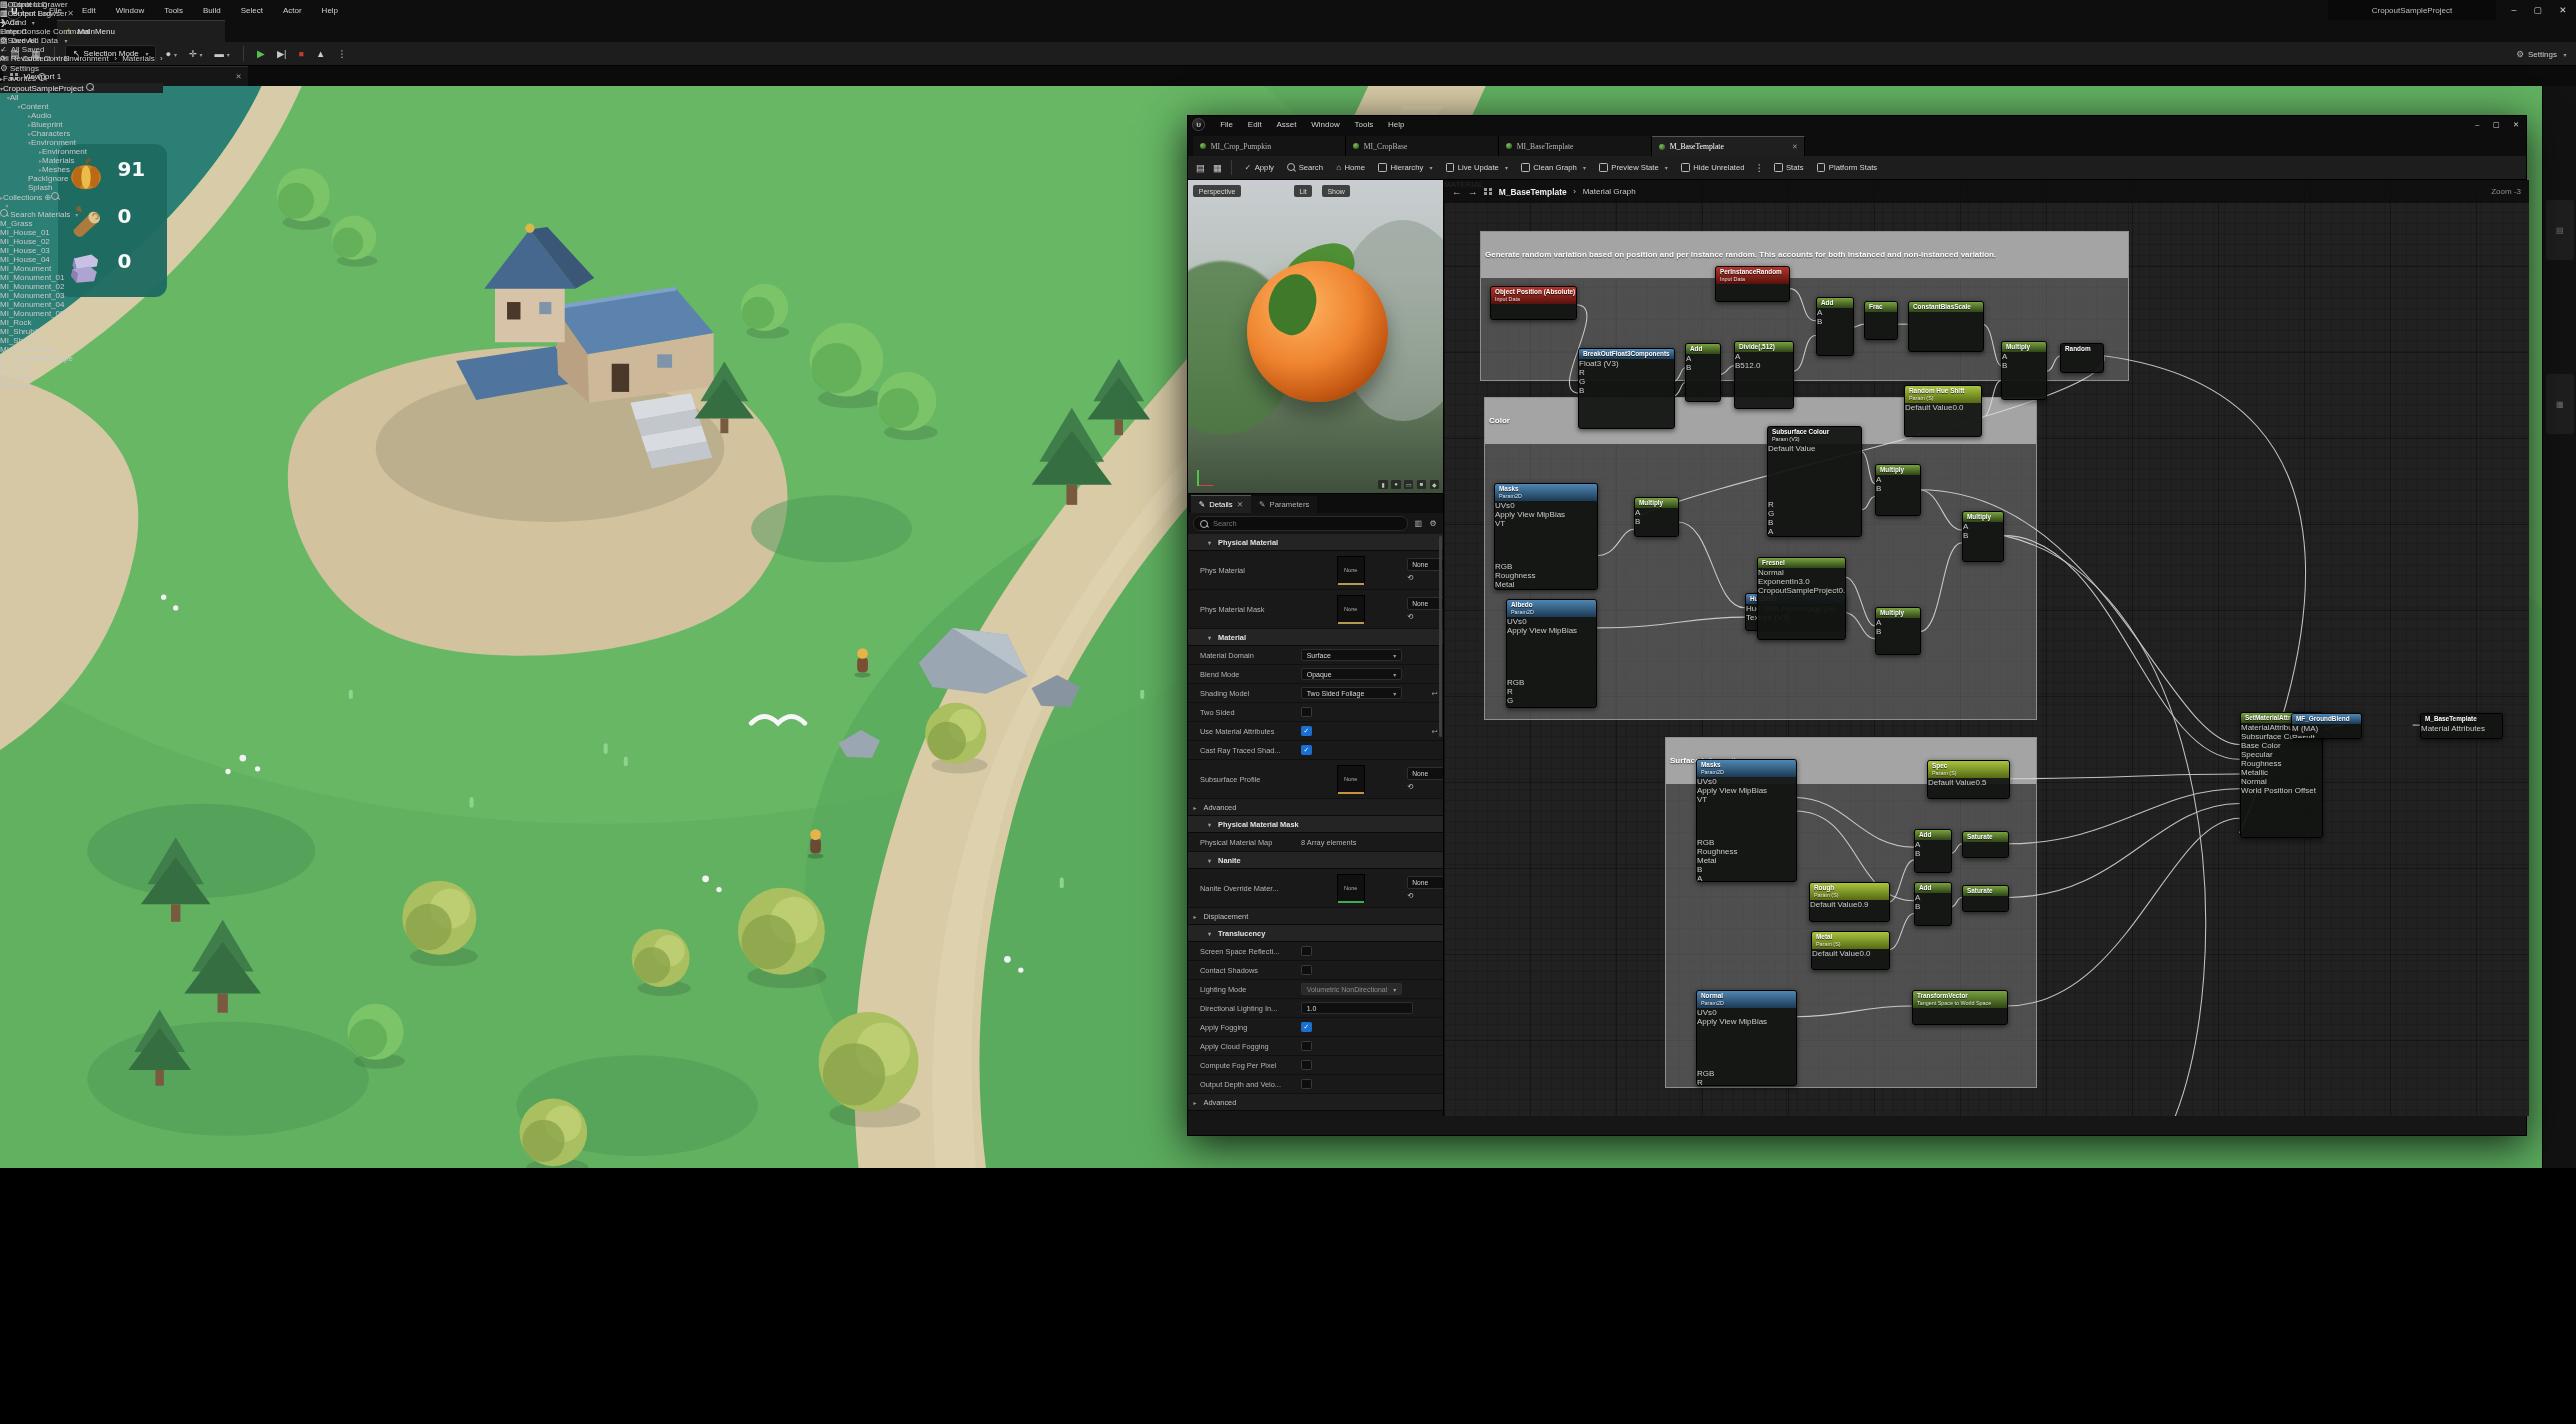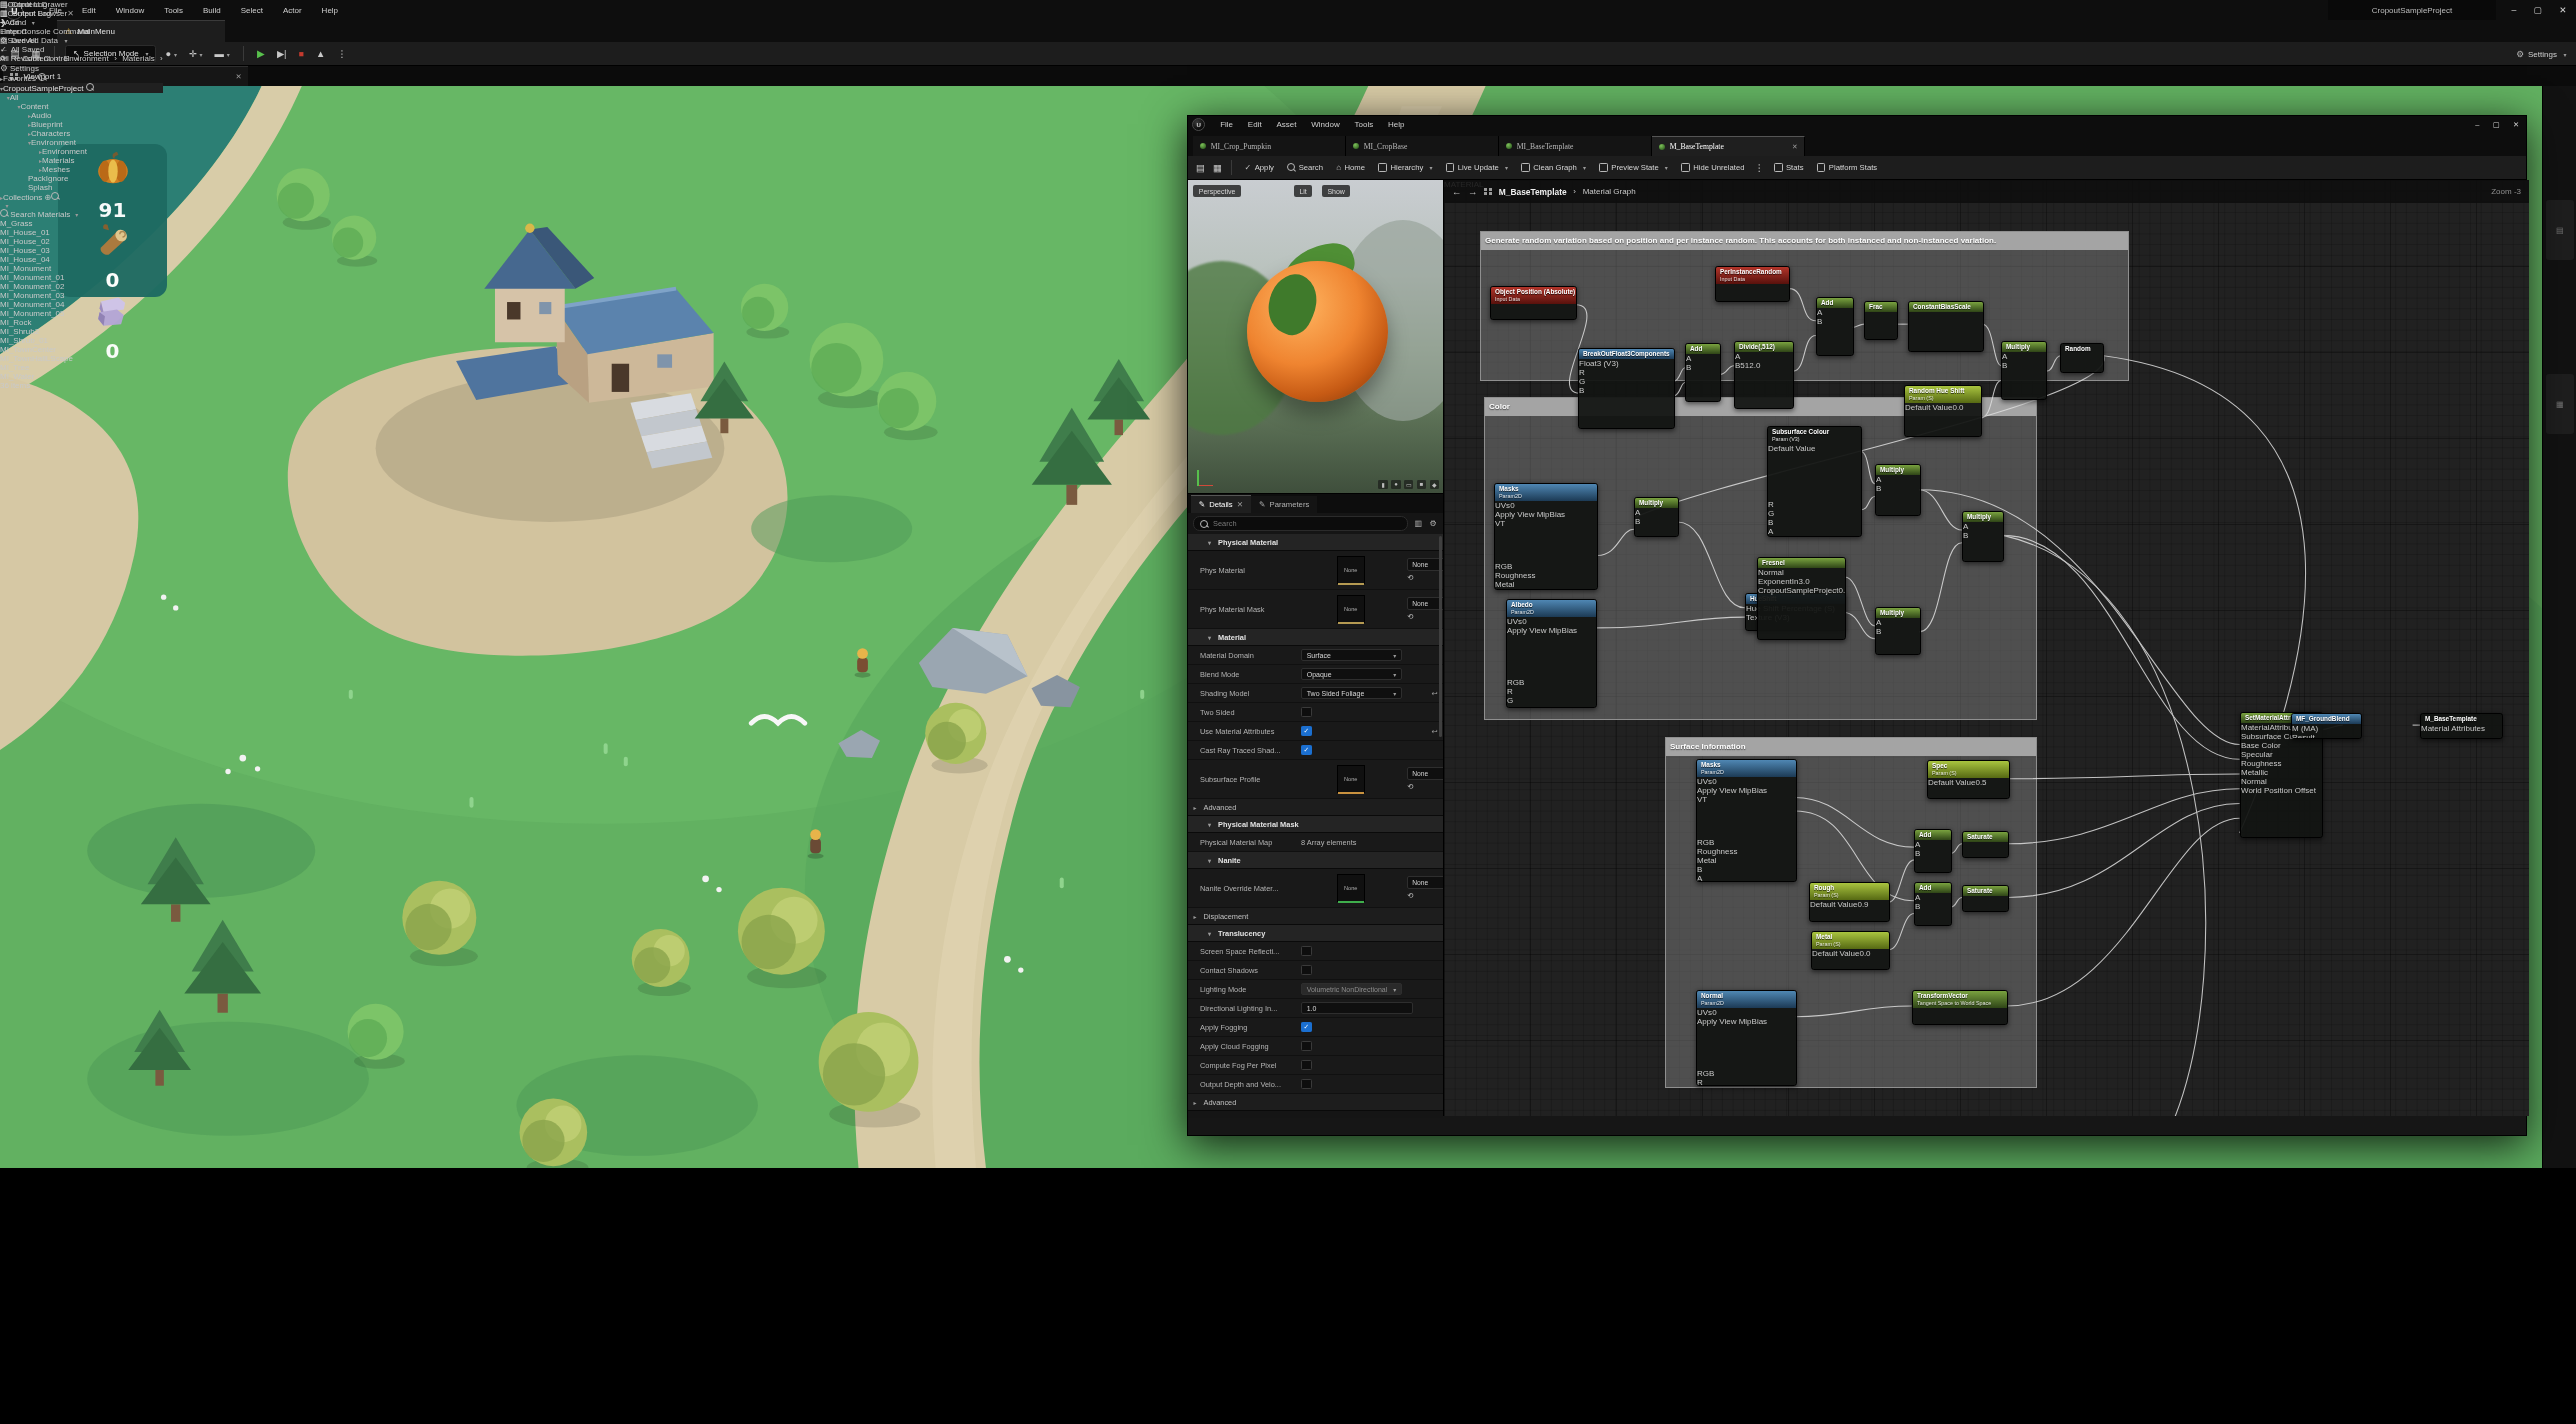--- a/index.html
+++ b/index.html
@@ -35,21 +35,21 @@
     linear-gradient(#9a9a9a,#9a9a9a) 0 0/3.4px 3.4px no-repeat,
     linear-gradient(#9a9a9a,#9a9a9a) 4.7px 0/3.4px 3.4px no-repeat,
     linear-gradient(#9a9a9a,#9a9a9a) 0 4.7px/3.4px 3.4px no-repeat,
     linear-gradient(#9a9a9a,#9a9a9a) 4.7px 4.7px/3.4px 3.4px no-repeat;}
   
   #viewport{left:0;top:86px;width:2542px;height:1082px;background:#5aa75e;overflow:hidden;}
   #right-strip{left:2542px;top:86px;width:34px;height:1082px;background:#121212;border-left:0.7px solid #000;}
   .strip-nub{position:absolute;left:2.7px;width:28px;height:60px;background:#1e1e1e;border-radius:2.7px;display:flex;align-items:center;justify-content:center;color:#777;font-size:8px;}
   
   #hud{left:58px;top:58px;width:109px;height:153px;background:#1e6b62;border-radius:12px;opacity:.96;display:flex;flex-direction:column;justify-content:space-around;padding:6.7px 9.4px;box-sizing:border-box;position:absolute;}
-  .hud-row{display:flex;align-items:center;gap:12px;flex-direction:column;}
+  .hud-row{display:flex;gap:12px;}
   .hud-val{color:#fff;font-size:20px;font-weight:bold;font-family:"DejaVu Sans",sans-serif;}
   
   #matwin{left:1187px;top:115px;width:1340px;height:1021px;background:#161616;border:0.7px solid #000;box-shadow:0 9.4px 40px rgba(0,0,0,.8);box-sizing:border-box;}
   #mw-title{left:0;top:0;width:100%;height:17.4px;background:#0d0d0d;display:flex;align-items:center;position:absolute;}
   #mw-logo{width:11.4px;height:11.4px;margin:0 5.4px 0 4px;border-radius:50%;background:radial-gradient(circle at 35% 30%,#3a3a3a,#0a0a0a 70%);border:0.7px solid #4a4a4a;color:#ddd;font-size:6px;font-weight:bold;display:flex;align-items:center;justify-content:center;}
   #me-menus{display:flex;gap:14.8px;margin-left:9.4px;font-size:7.7px;color:#cfcfcf;}
   #mw-controls{position:absolute;right:6.7px;top:0;height:17.4px;display:flex;gap:13.4px;align-items:center;font-size:7.4px;color:#cfcfcf;}
   #mw-tabs{left:0;top:17.4px;width:100%;height:23px;background:#0d0d0d;display:flex;align-items:flex-end;padding-left:5.4px;box-sizing:border-box;position:absolute;}
   .me-tab{height:20px;width:153px;display:flex;align-items:center;gap:4.7px;padding:0 6.7px;box-sizing:border-box;font-size:7.7px;color:#b8b8b8;background:#141414;border-right:0.7px solid #000;font-family:Liberation Serif, serif;}
   .me-tab.active{background:#1f1f1f;color:#fff;border-top:0.7px solid #555;}
@@ -105,21 +105,21 @@
   #det-scroll{position:absolute;right:0.7px;top:42px;width:3.4px;height:201px;background:#3f3f3f;border-radius:2px;}
   
   #mw-graph{left:255px;top:64px;width:1085px;height:936px;position:absolute;overflow:hidden;background-color:#212121;
     background-image:linear-gradient(rgba(0,0,0,.32) 0.7px,transparent 0.7px),linear-gradient(90deg,rgba(0,0,0,.32) 0.7px,transparent 0.7px),linear-gradient(rgba(0,0,0,.16) 0.7px,transparent 0.7px),linear-gradient(90deg,rgba(0,0,0,.16) 0.7px,transparent 0.7px);
     background-size:86px 86px,86px 86px,10.7px 10.7px,10.7px 10.7px;border-left:0.7px solid #000;}
   #g-bread{position:absolute;left:0;top:0;right:0;height:23px;background:rgba(14,14,14,.88);display:flex;align-items:center;gap:6.7px;padding:0 8px;z-index:30;font-size:8px;}
   #g-bread .nav{color:#b8b8b8;font-size:9.4px;}
   #g-bread b{color:#f0f0f0;font-size:8.4px;}
   #g-zoom{margin-left:auto;color:#8f8f8f;}
   .gcomment{position:absolute;border:0.7px solid #8f8f8f;background:rgba(150,150,150,.40);z-index:1;}
-  .gcomment .chead{background:#a4a4a4;color:#fff;font-size:8px;font-weight:bold;padding:4px 4px;text-shadow:0 0.7px 1.3px rgba(0,0,0,.6);line-height:1.25;}
+  .gcomment .chead{background:#a4a4a4;color:#fff;font-size:8px;font-weight:bold;padding:18px 4px;text-shadow:0 0.7px 1.3px rgba(0,0,0,.6);line-height:1.25;}
   #wires{position:absolute;left:0;top:0;z-index:2;}
   .gnode{position:absolute;z-index:3;background:rgba(18,20,18,.94);border:0.7px solid #000;border-radius:2.7px;box-shadow:0 1.3px 5.4px rgba(0,0,0,.55);box-sizing:border-box;overflow:hidden;}
   .gn-head{padding:0.7px 4px;color:#fff;font-weight:bold;font-size:6.4px;line-height:1.3;text-shadow:0 0.7px 0.7px rgba(0,0,0,.7);white-space:nowrap;overflow:hidden;}
   .gn-sub{font-weight:normal;font-size:5.4px;opacity:.85;}
   .hd-green{background:linear-gradient(180deg,#79a23f,#2f4517);}
   .hd-lime{background:linear-gradient(180deg,#a9c43f,#566913);}
   .hd-red{background:linear-gradient(180deg,#b3352a,#58110c);}
   .hd-blue,.hd-blue2{background:linear-gradient(180deg,#4f87b3,#1c3a55);}
   .hd-gold{background:linear-gradient(180deg,#d8ae4a,#775713;}
   .hd-gold{background:linear-gradient(180deg,#d8ae4a,#775713);}

